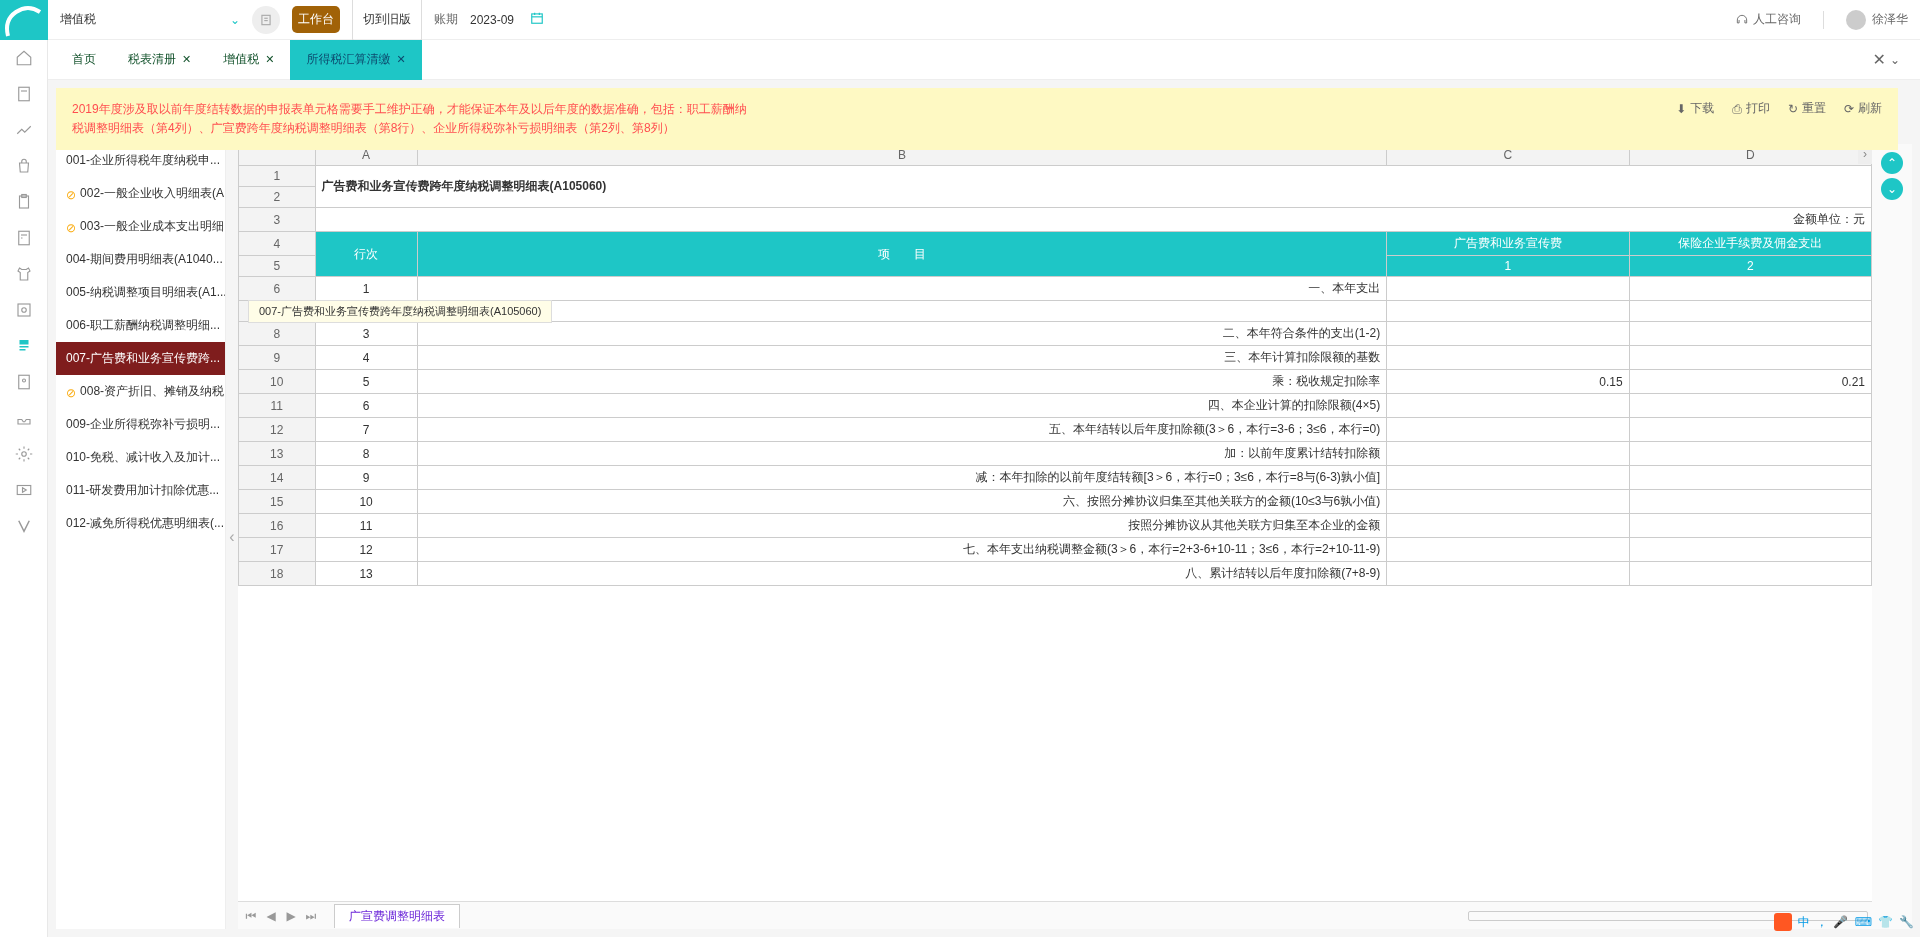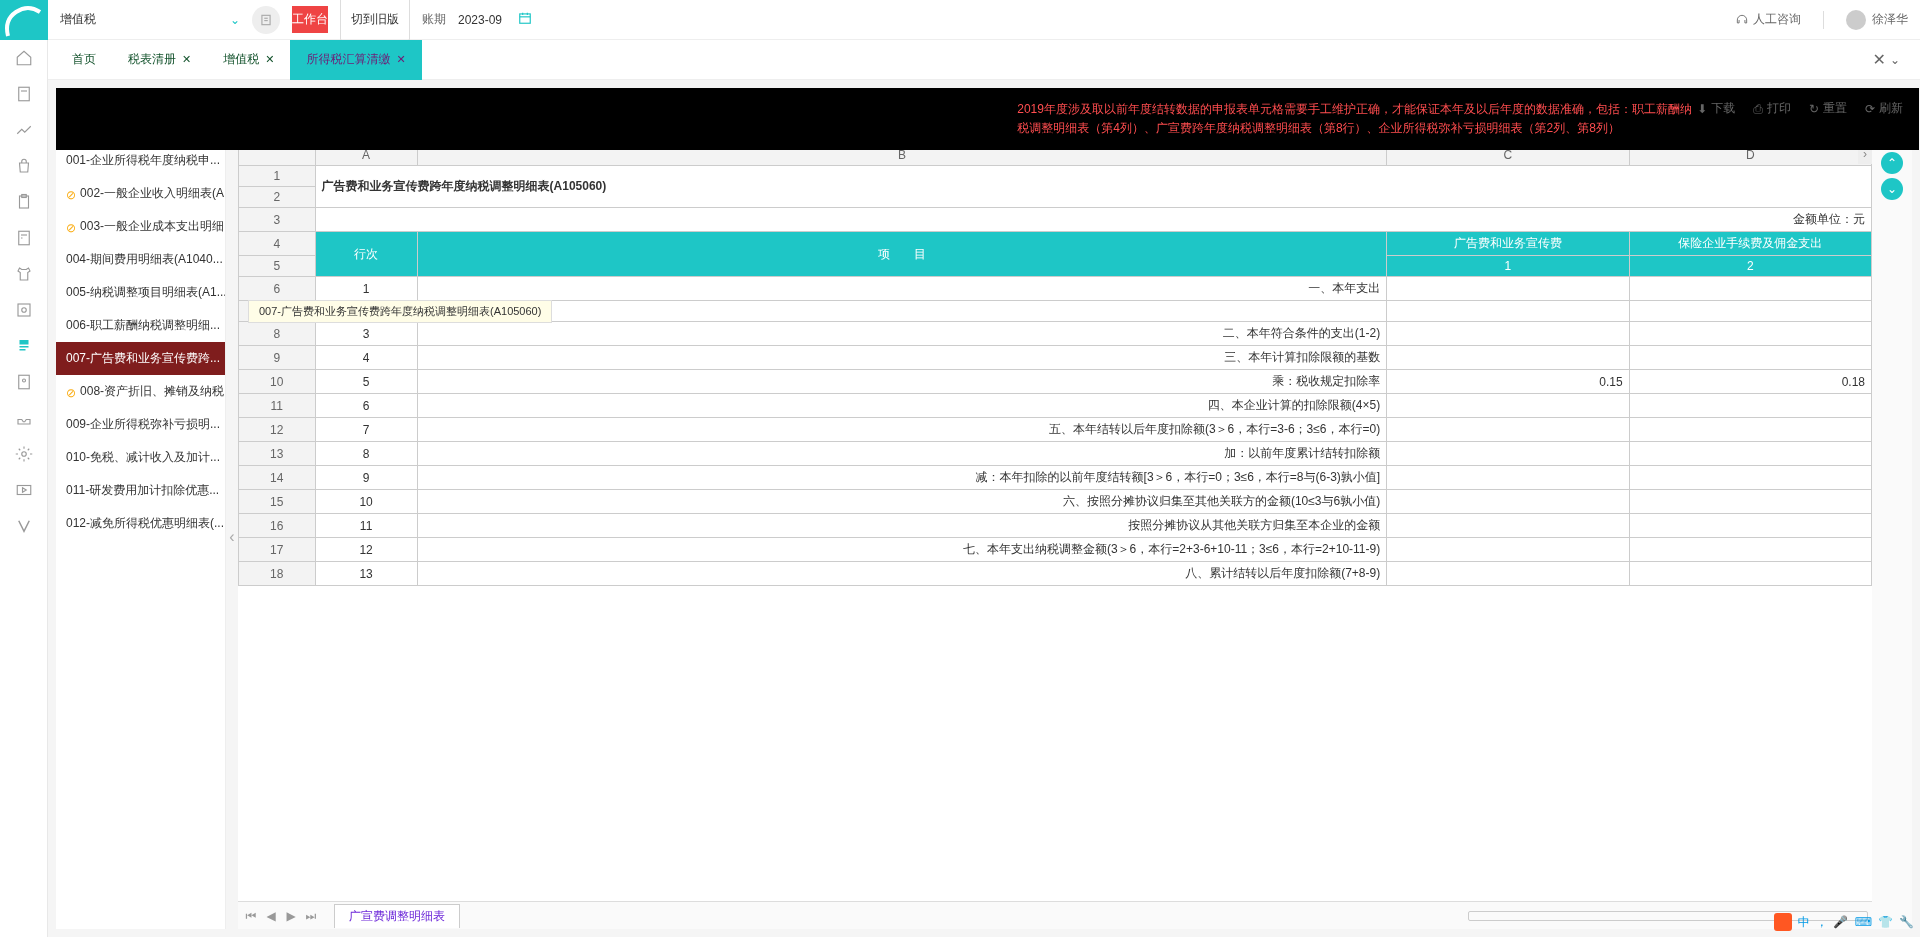--- a/index.html
+++ b/index.html
@@ -12,40 +12,40 @@
 .nav-icon { width: 48px; height: 36px; display: flex; align-items: center; justify-content: center; color: #999; cursor: pointer; }
 .nav-icon.active { color: #1ec6c6; }
 .nav-icon svg { width: 18px; height: 18px; }
 
 .main { flex: 1; display: flex; flex-direction: column; overflow: hidden; }
 
 .top-bar { height: 40px; background: #fff; border-bottom: 1px solid #eee; display: flex; align-items: center; padding: 0 12px; gap: 12px; }
 .vat-select { display: flex; align-items: center; gap: 8px; width: 180px; cursor: pointer; }
 .vat-select .caret { color: #1ec6c6; }
 .circle-btn { width: 28px; height: 28px; border-radius: 50%; background: #eee; display: flex; align-items: center; justify-content: center; color: #aaa; cursor: pointer; }
-.workbench-btn { background: #ef4444; color: #fff; padding: 5px 0; border-radius: 0; cursor: pointer; }
+.workbench-btn { background: #a16207; color: #fff; padding: 5px 6px; border-radius: 5px; cursor: pointer; }
 .switch-old-btn { border: 1px solid #ddd; padding: 12px 10px; border-radius: 2px; cursor: pointer; }
 .period-label { color: #666; }
 .period-val { color: #333; }
 .cal-icon { color: #1ec6c6; margin-left: 4px; }
 .top-spacer { flex: 1; }
 .support-link { display: flex; align-items: center; gap: 4px; color: #666; cursor: pointer; }
 .divider { width: 1px; height: 18px; background: #ddd; margin: 0 10px; }
 .user { display: flex; align-items: center; gap: 6px; color: #666; }
 .avatar { width: 20px; height: 20px; border-radius: 50%; background: #ccc; }
 
 .tabs-bar { height: 40px; background: #fff; border-bottom: 1px solid #eee; display: flex; align-items: center; padding: 0 8px; gap: 0; }
 .tab { padding: 0 16px; height: 40px; display: flex; align-items: center; gap: 6px; cursor: pointer; color: #14532d; }
-.tab.active { background: #1ec6c6; color: #701a75; }
+.tab.active { background: #1ec6c6; color: #0c4a6e; }
 .tab .close { font-size: 11px; cursor: pointer; }
 .tab-close-main { margin-left: auto; padding: 0 12px; color: #666; cursor: pointer; display: flex; align-items: center; gap: 4px; }
 
 .content-area { flex: 1; display: flex; overflow: hidden; padding: 8px; gap: 8px; position: relative; }
 
-.warning-row { position: absolute; top: 8px; left: 8px; right: 1px; background: #000000; padding: 12px 16px; display: flex; justify-content: flex-end; z-index: 5; }
+.warning-row { position: absolute; top: 8px; left: 8px; right: 22px; background: #fef9c3; padding: 12px 16px; display: flex; justify-content: space-between; z-index: 5; }
 .warning-text { color: #ff4d4f; line-height: 1.6; flex: 1; max-width: 680px; }
 .action-btns { display: flex; gap: 18px; align-items: flex-start; }
 .action-btn { display: flex; align-items: center; gap: 4px; color: #666; cursor: pointer; }
 
 .panel-wrap { display: flex; flex: 1; margin-top: 56px; overflow: hidden; }
 
 .report-list { width: 170px; background: #fff; overflow-y: auto; border-right: 1px solid #eee; }
 .report-item { padding: 8px 10px; cursor: pointer; white-space: nowrap; overflow: hidden; text-overflow: ellipsis; display: flex; align-items: flex-end; gap: 4px; color: #333; }
 .report-item .warn { color: #faad14; font-size: 12px; }
 .report-item.active { background: #7f1d1d; color: #fff; }
@@ -373,21 +373,21 @@
                     <td class="linenum">4</td>
                     <td class="desc">三、本年计算扣除限额的基数</td>
                     <td class="val-cell"></td>
                     <td class="val-cell"></td>
                   </tr>
                   <tr>
                     <th class="row-hdr">10</th>
                     <td class="linenum">5</td>
                     <td class="desc">乘：税收规定扣除率</td>
                     <td class="val-cell">0.15</td>
-                    <td class="val-cell">0.18</td>
+                    <td class="val-cell">0.21</td>
                   </tr>
                   <tr>
                     <th class="row-hdr">11</th>
                     <td class="linenum">6</td>
                     <td class="desc">四、本企业计算的扣除限额(4×5)</td>
                     <td class="val-cell"></td>
                     <td class="val-cell"></td>
                   </tr>
                   <tr>
                     <th class="row-hdr">12</th>

